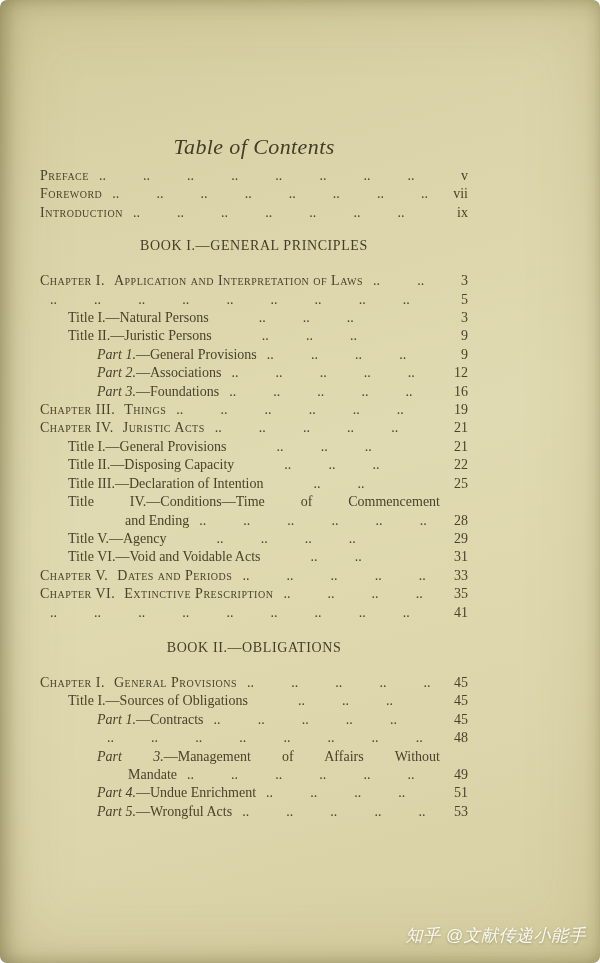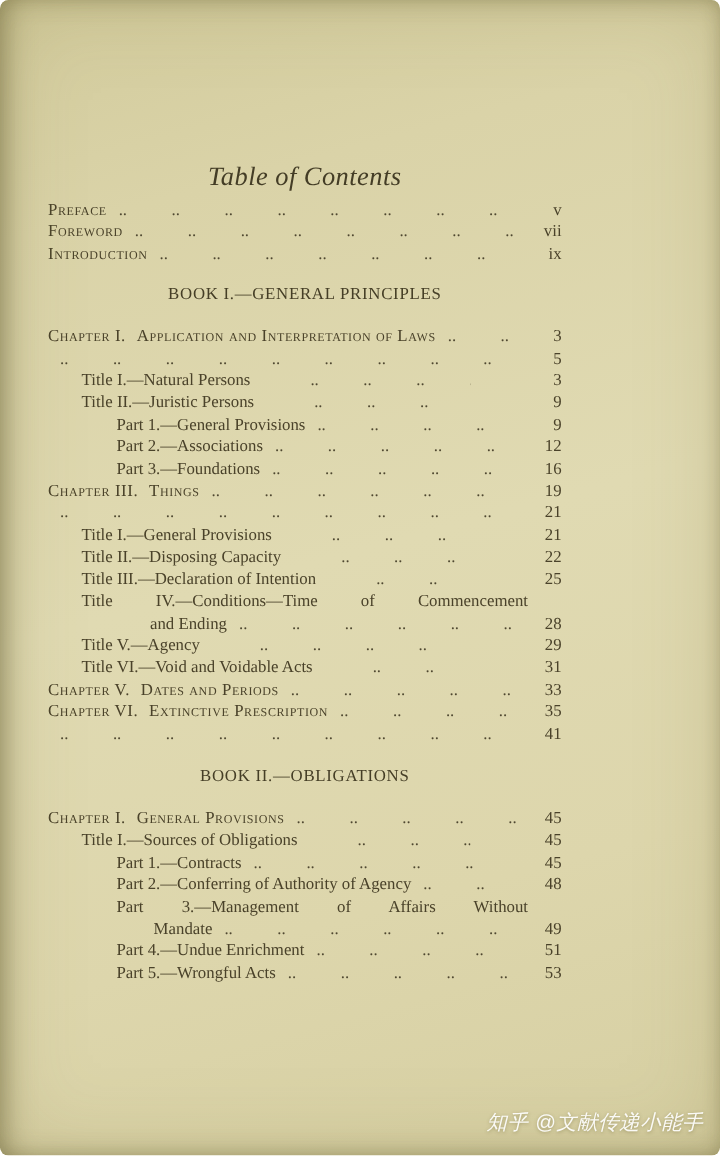--- a/index.html
+++ b/index.html
@@ -30,21 +30,21 @@
   }
   .bh1{margin-top:14px;}
   .bh2{margin-top:16px;}
   .rows{margin-top:16px;}
   .front-rows .row,.rows .row{
     display:flex;align-items:baseline;font-size:14px;line-height:18.4px;white-space:nowrap;
   }
   .label{white-space:nowrap;}
   .sc{font-variant:small-caps;letter-spacing:.5px;}
   .chapter-prefix{margin-right:9px;}
-  .part-prefix{}
+  .part-prefix{font-style:italic;}
   .t1{padding-left:28px;gap:40px;}
   .t2{padding-left:57px;}
   .cont-title{padding-left:85px;}
   .cont-part{padding-left:88px;}
   .wrap-first .label{
     flex:1;white-space:normal;text-align:justify;text-align-last:justify;margin-right:28px;
   }
   .leader{
     flex:1 1 0;min-width:0;overflow:hidden;white-space:nowrap;
     word-spacing:2.4em;padding-left:10px;color:#4e4730;
@@ -118,20 +118,21 @@
             <span class="label"><span class="part-prefix">Part 3.</span><span>—Foundations</span></span>
             <span class="leader">.. .. .. .. .. .. .. .. .. .. .. ..</span>
             <span class="pagenum">16</span>
           </div>
           <div class="row t0">
             <span class="label"><span class="sc chapter-prefix">Chapter III.</span><span class="sc">Things</span></span>
             <span class="leader">.. .. .. .. .. .. .. .. .. .. .. ..</span>
             <span class="pagenum">19</span>
           </div>
           <div class="row t0">
+            <span class="label"><span class="sc chapter-prefix">Chapter IV.</span><span class="sc">Juristic Acts</span></span>
             <span class="leader">.. .. .. .. .. .. .. .. .. .. .. ..</span>
             <span class="pagenum">21</span>
           </div>
           <div class="row t1">
             <span class="label"><span>Title I.—General Provisions</span></span>
             <span class="leader">.. .. .. .. .. .. .. .. .. .. .. ..</span>
             <span class="pagenum">21</span>
           </div>
           <div class="row t1">
             <span class="label"><span>Title II.—Disposing Capacity</span></span>
@@ -189,21 +190,20 @@
             <span class="label"><span>Title I.—Sources of Obligations</span></span>
             <span class="leader">.. .. .. .. .. .. .. .. .. .. .. ..</span>
             <span class="pagenum">45</span>
           </div>
           <div class="row t2">
             <span class="label"><span class="part-prefix">Part 1.</span><span>—Contracts</span></span>
             <span class="leader">.. .. .. .. .. .. .. .. .. .. .. ..</span>
             <span class="pagenum">45</span>
           </div>
           <div class="row t2">
-            <span class="label"><span class="part-prefix">Part 2.</span><span>—Conferring of Authority of Agency</span></span>
             <span class="leader">.. .. .. .. .. .. .. .. .. .. .. ..</span>
             <span class="pagenum">48</span>
           </div>
           <div class="row wrap-first t2">
             <span class="label"><span class="part-prefix">Part 3.</span><span>—Management of Affairs Without</span></span>
           </div>
           <div class="row cont-part">
             <span class="label">Mandate</span>
             <span class="leader">.. .. .. .. .. .. .. .. .. .. .. ..</span>
             <span class="pagenum">49</span>

